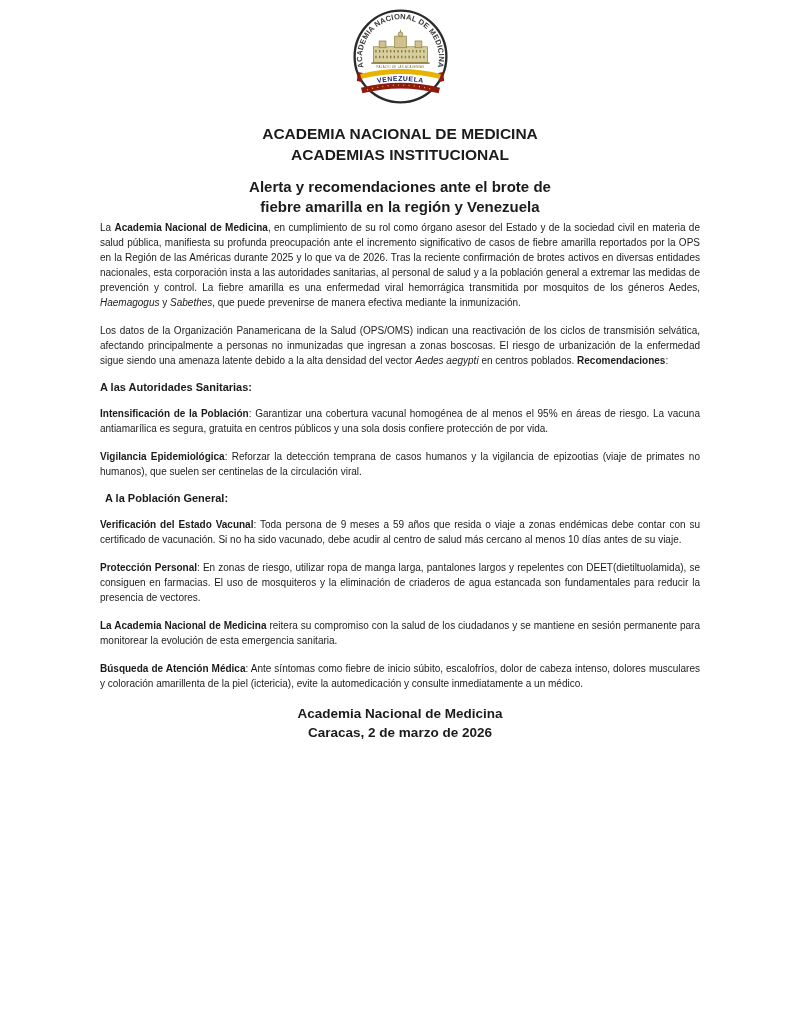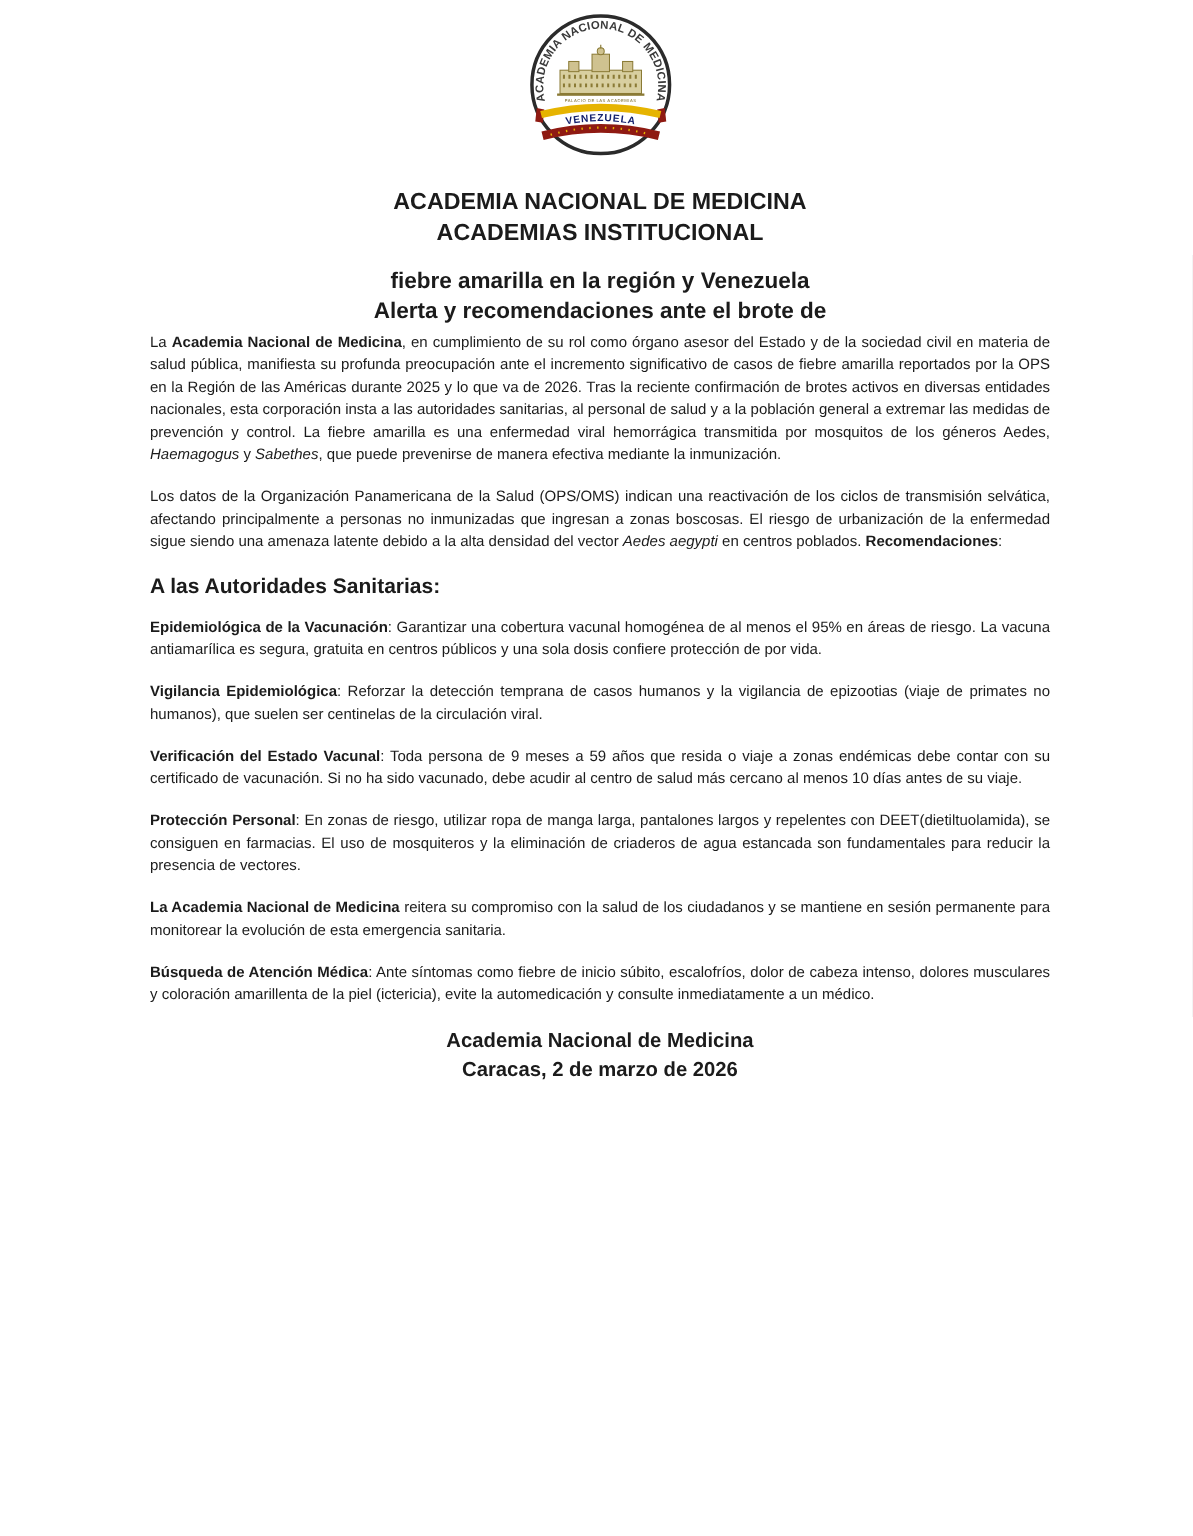--- a/index.html
+++ b/index.html
@@ -24,21 +24,21 @@
   .subtitle-line {
     text-align:center; font-weight:bold;
     font-size:15px; line-height:19.5px;
   }
   .doc-body .para {
     text-align:justify;
     font-size:10px; line-height:15px;
     margin:0 0 13px 0;
   }
   .doc-body .heading {
-    font-size:14px; font-weight:bold;
+    font-size:11px; font-weight:bold;
     margin:0 0 13px 0;
   }
   .doc-body .indent { padding-left:5px; }
   .doc-body span.b { font-weight:bold; }
   .doc-body span.i { font-style:italic; }
   .footer {
     text-align:center; font-weight:bold;
     font-size:13.5px; line-height:19px;
     margin-top:4px;
   }
@@ -84,31 +84,32 @@
         <path d="M 10 85 Q 50 75 90 85" stroke="#8f1a12" stroke-width="6" fill="none"></path>
         <path d="M 15.5 84.4 Q 50 74.6 84.5 84.4" stroke="#e6b400" stroke-width="1.5" fill="none" stroke-dasharray="1 4.4"></path>
       </g>
     </svg>
   </div>
 
   <div>
     <div class="title-line">ACADEMIA NACIONAL DE MEDICINA</div>
     <div class="title-line">ACADEMIAS INSTITUCIONAL</div>
     <div class="subtitle-block">
+      <div class="subtitle-line">Alerta y recomendaciones ante el brote de</div>
       <div class="subtitle-line">fiebre amarilla en la región y Venezuela</div>
-      <div class="subtitle-line">Alerta y recomendaciones ante el brote de</div>
     </div>
   </div>
 
   <div class="doc-body">
       <p class="para"><span>La </span><span class="b">Academia Nacional de Medicina</span><span>, en cumplimiento de su rol como órgano asesor del Estado y de la sociedad civil en materia de salud pública, manifiesta su profunda preocupación ante el incremento significativo de casos de fiebre amarilla reportados por la OPS en la Región de las Américas durante 2025 y lo que va de 2026. Tras la reciente confirmación de brotes activos en diversas entidades nacionales, esta corporación insta a las autoridades sanitarias, al personal de salud y a la población general a extremar las medidas de prevención y control. La fiebre amarilla es una enfermedad viral hemorrágica transmitida por mosquitos de los géneros Aedes, </span><span class="i">Haemagogus</span><span> y </span><span class="i">Sabethes</span><span>, que puede prevenirse de manera efectiva mediante la inmunización.</span></p>
       <p class="para"><span>Los datos de la Organización Panamericana de la Salud (OPS/OMS) indican una reactivación de los ciclos de transmisión selvática, afectando principalmente a personas no inmunizadas que ingresan a zonas boscosas. El riesgo de urbanización de la enfermedad sigue siendo una amenaza latente debido a la alta densidad del vector </span><span class="i">Aedes aegypti</span><span> en centros poblados. </span><span class="b">Recomendaciones</span><span>:</span></p>
       <p class="heading"><span class="b">A las Autoridades Sanitarias</span><span>:</span></p>
-      <p class="para"><span class="b">Epidemiológica de la Vacunación</span><span>: Garantizar una cobertura vacunal homogénea de al menos el 95% en áreas de riesgo. La vacuna antiamarílica es segura, gratuita en centros públicos y una sola dosis confiere protección de por vida.</span></p>
+      <p class="para"><span class="b">Intensificación de la Población</span><span>: Garantizar una cobertura vacunal homogénea de al menos el 95% en áreas de riesgo. La vacuna antiamarílica es segura, gratuita en centros públicos y una sola dosis confiere protección de por vida.</span></p>
       <p class="para"><span class="b">Vigilancia Epidemiológica</span><span>: Reforzar la detección temprana de casos humanos y la vigilancia de epizootias (viaje de primates no humanos), que suelen ser centinelas de la circulación viral.</span></p>
+      <p class="heading indent"><span class="b">A la Población General:</span></p>
       <p class="para"><span class="b">Verificación del Estado Vacunal</span><span>: Toda persona de 9 meses a 59 años que resida o viaje a zonas endémicas debe contar con su certificado de vacunación. Si no ha sido vacunado, debe acudir al centro de salud más cercano al menos 10 días antes de su viaje.</span></p>
       <p class="para"><span class="b">Protección Personal</span><span>: En zonas de riesgo, utilizar ropa de manga larga, pantalones largos y repelentes con DEET(dietiltuolamida), se consiguen en farmacias. El uso de mosquiteros y la eliminación de criaderos de agua estancada son fundamentales para reducir la presencia de vectores.</span></p>
       <p class="para"><span class="b">La Academia Nacional de Medicina</span><span> reitera su compromiso con la salud de los ciudadanos y se mantiene en sesión permanente para monitorear la evolución de esta emergencia sanitaria.</span></p>
       <p class="para"><span class="b">Búsqueda de Atención Médica</span><span>: Ante síntomas como fiebre de inicio súbito, escalofríos, dolor de cabeza intenso, dolores musculares y coloración amarillenta de la piel (ictericia), evite la automedicación y consulte inmediatamente a un médico.</span></p>
     </div>
 
   <div class="footer">
     <div>Academia Nacional de Medicina</div>
     <div>Caracas, 2 de marzo de 2026</div>
   </div>

